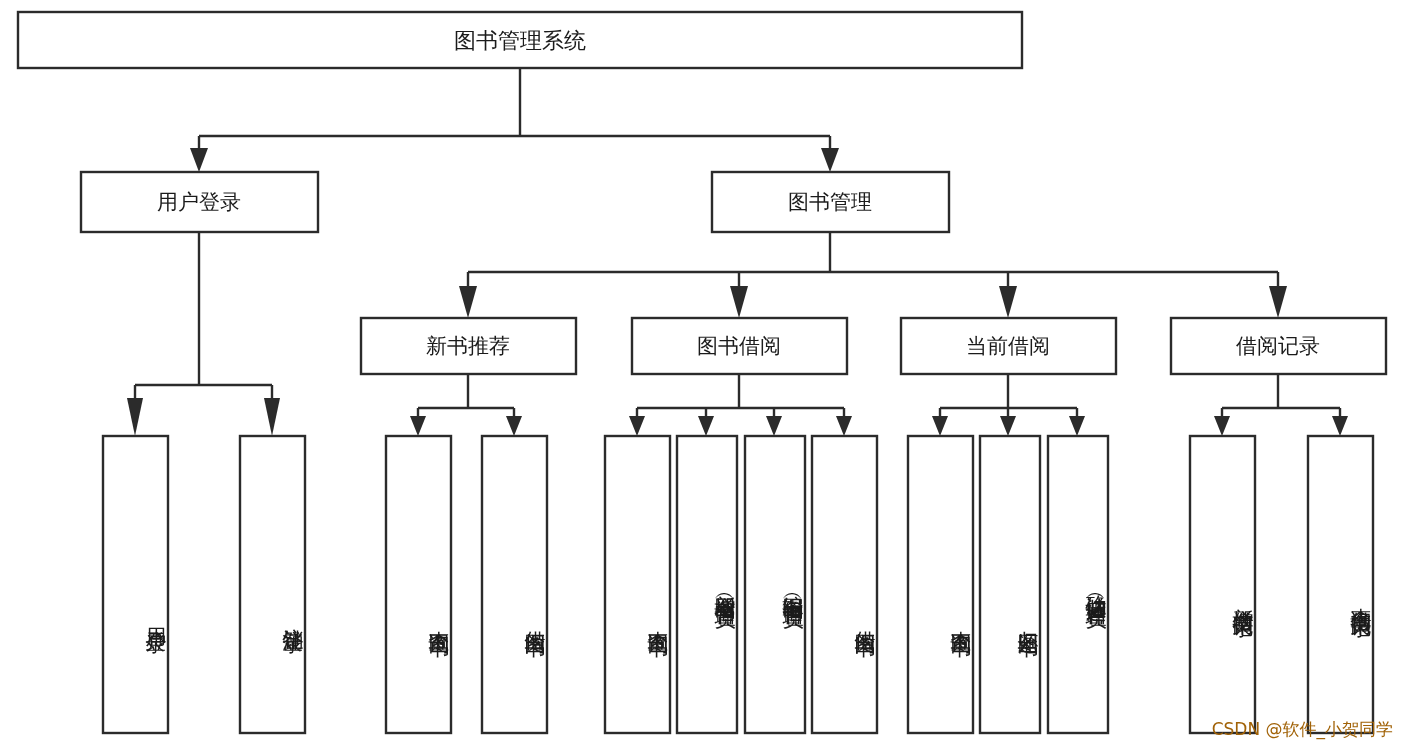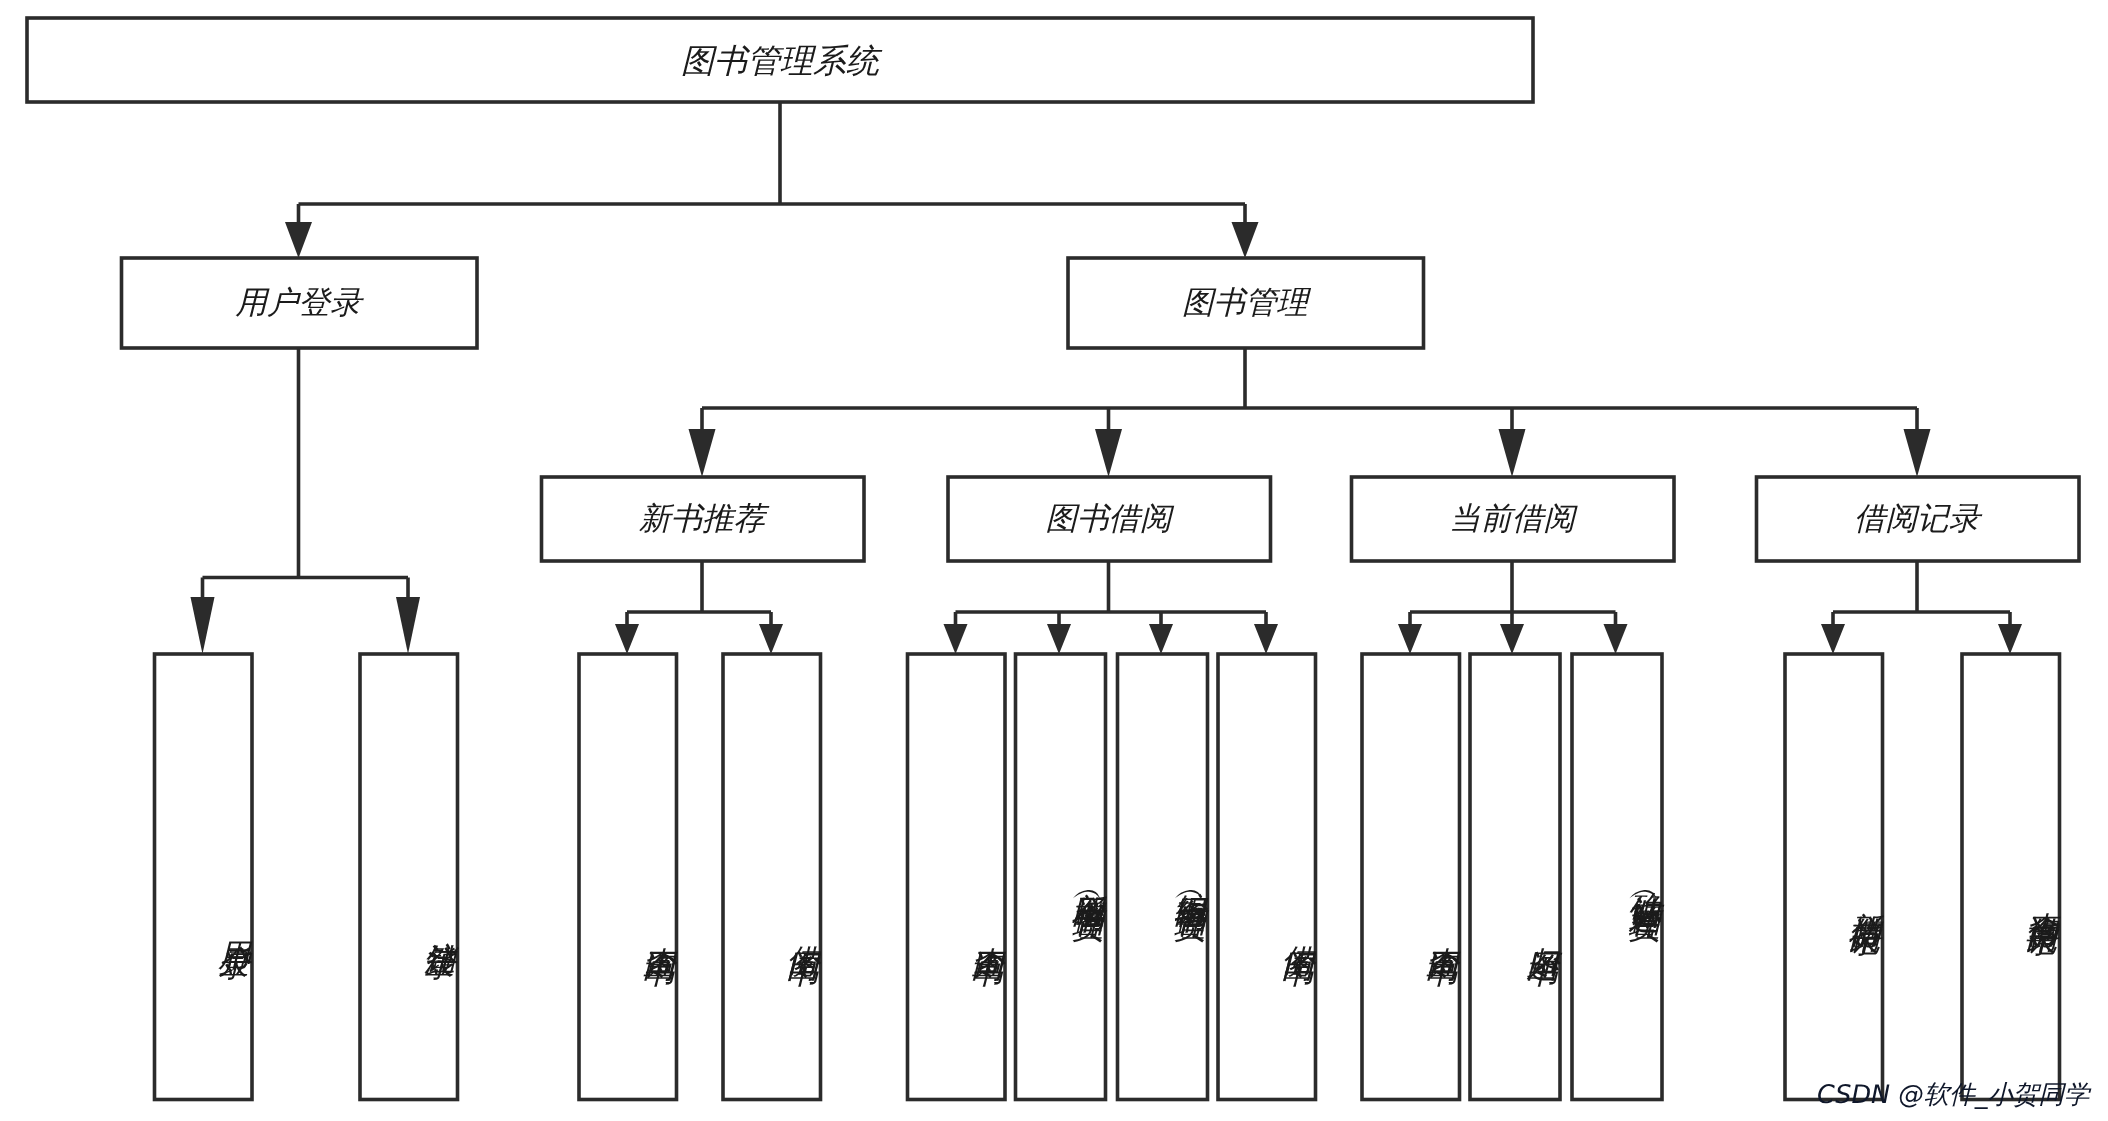--- a/index.html
+++ b/index.html
@@ -11,21 +11,20 @@
     width: 1405px;
     height: 747px;
     font-family: "DejaVu Sans", "Liberation Sans", sans-serif;
     position: relative;
     overflow: hidden;
   }
   #diagram-root {
     position: relative;
     width: 1405px;
     height: 747px;
-    font-style: italic;
   }
   svg.canvas {
     position: absolute;
     top: 0;
     left: 0;
     width: 1405px;
     height: 747px;
   }
   .node-box {
     fill: #ffffff;
@@ -68,21 +67,21 @@
     justify-content: center;
     white-space: nowrap;
     pointer-events: none;
   }
   .watermark {
     position: absolute;
     right: 12px;
     bottom: 6px;
     font-family: "DejaVu Sans", "Liberation Sans", sans-serif;
     font-size: 17px;
-    color: #0f172a;
+    color: #a16207;
     white-space: nowrap;
     pointer-events: none;
   }
 </style>
 </head>
 <body>
 
 <div id="diagram-root">
 
   <svg class="canvas" viewBox="0 0 1405 747">

